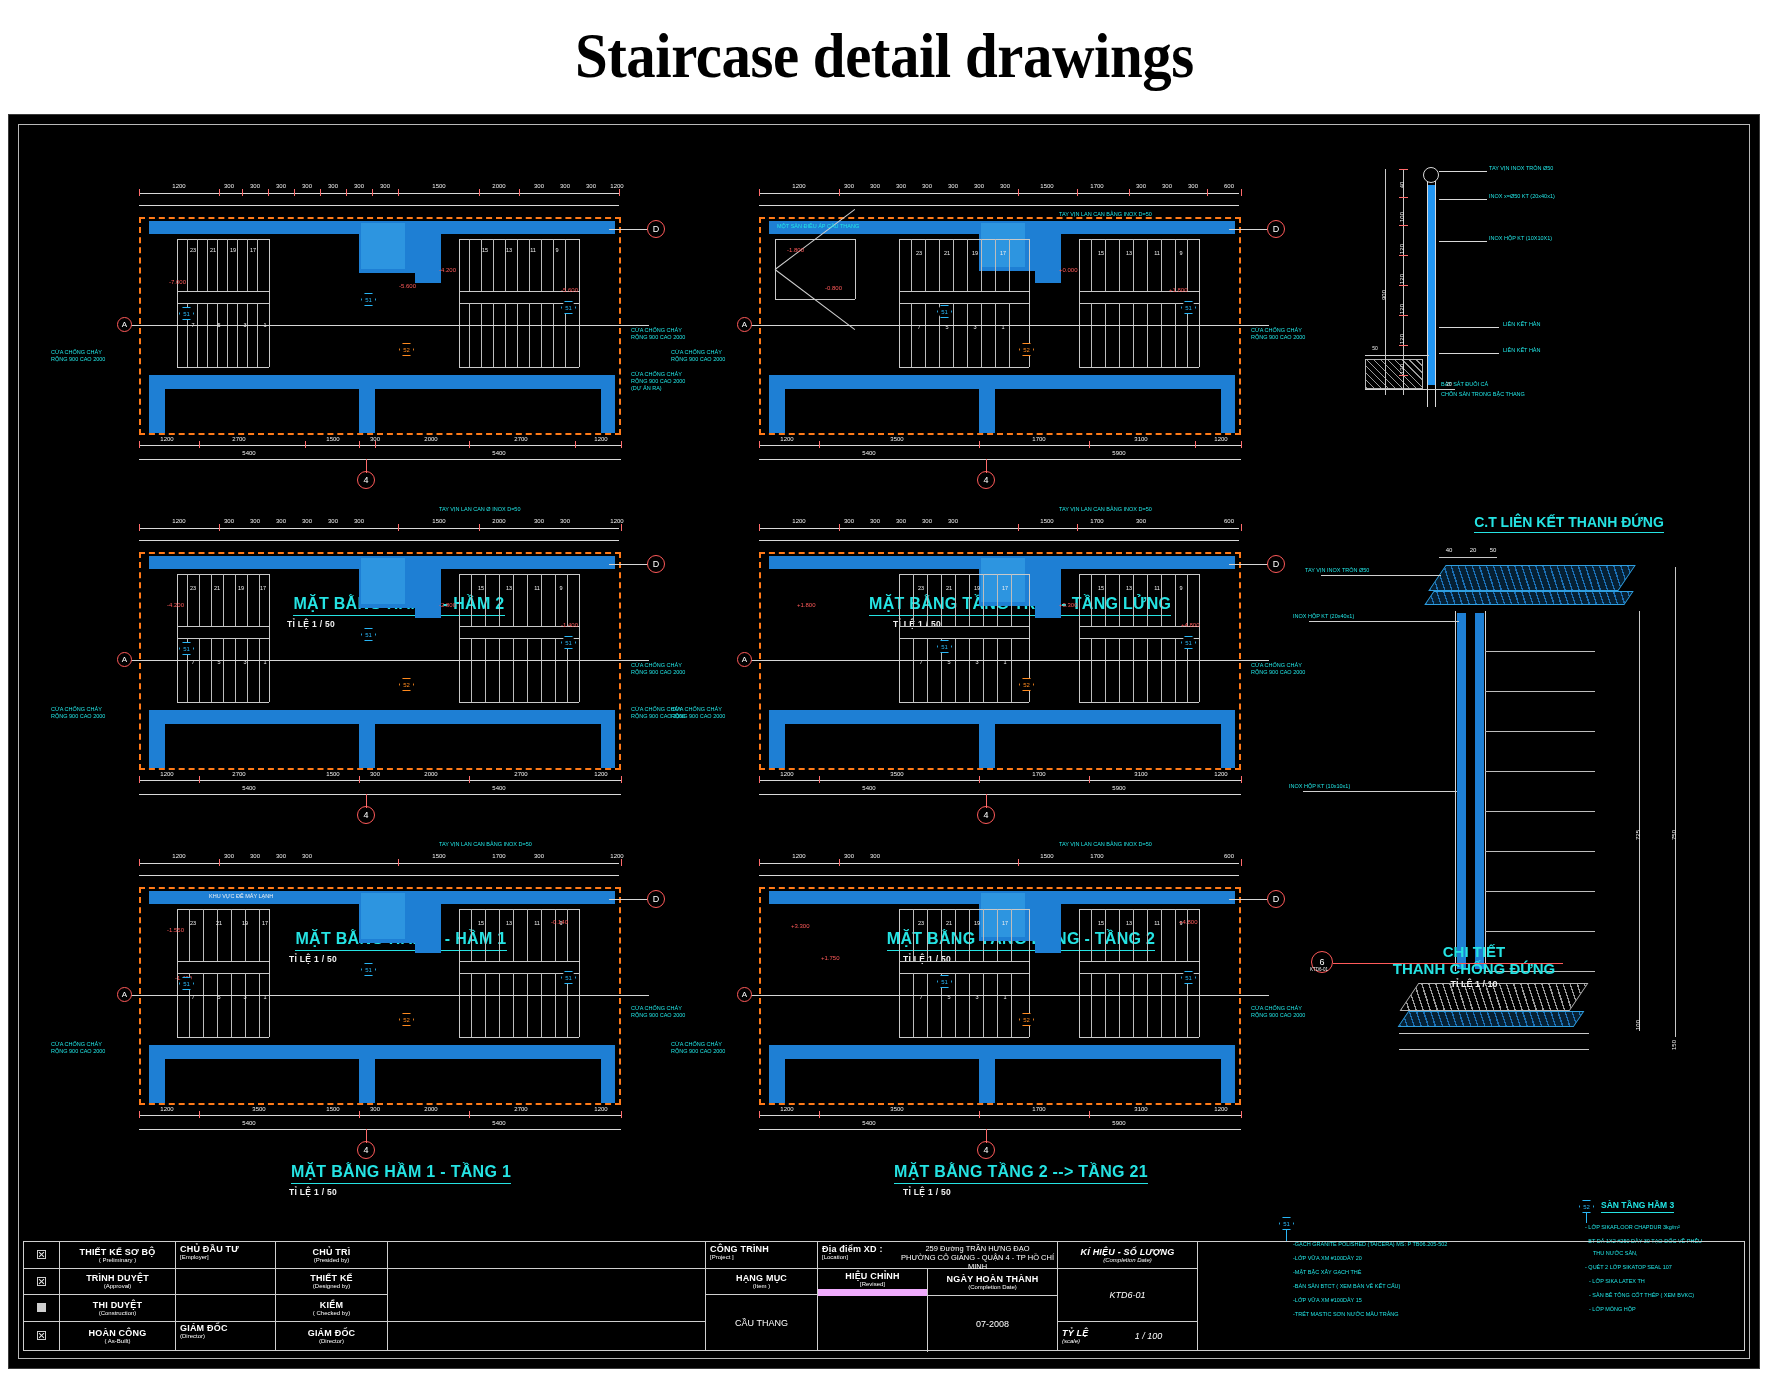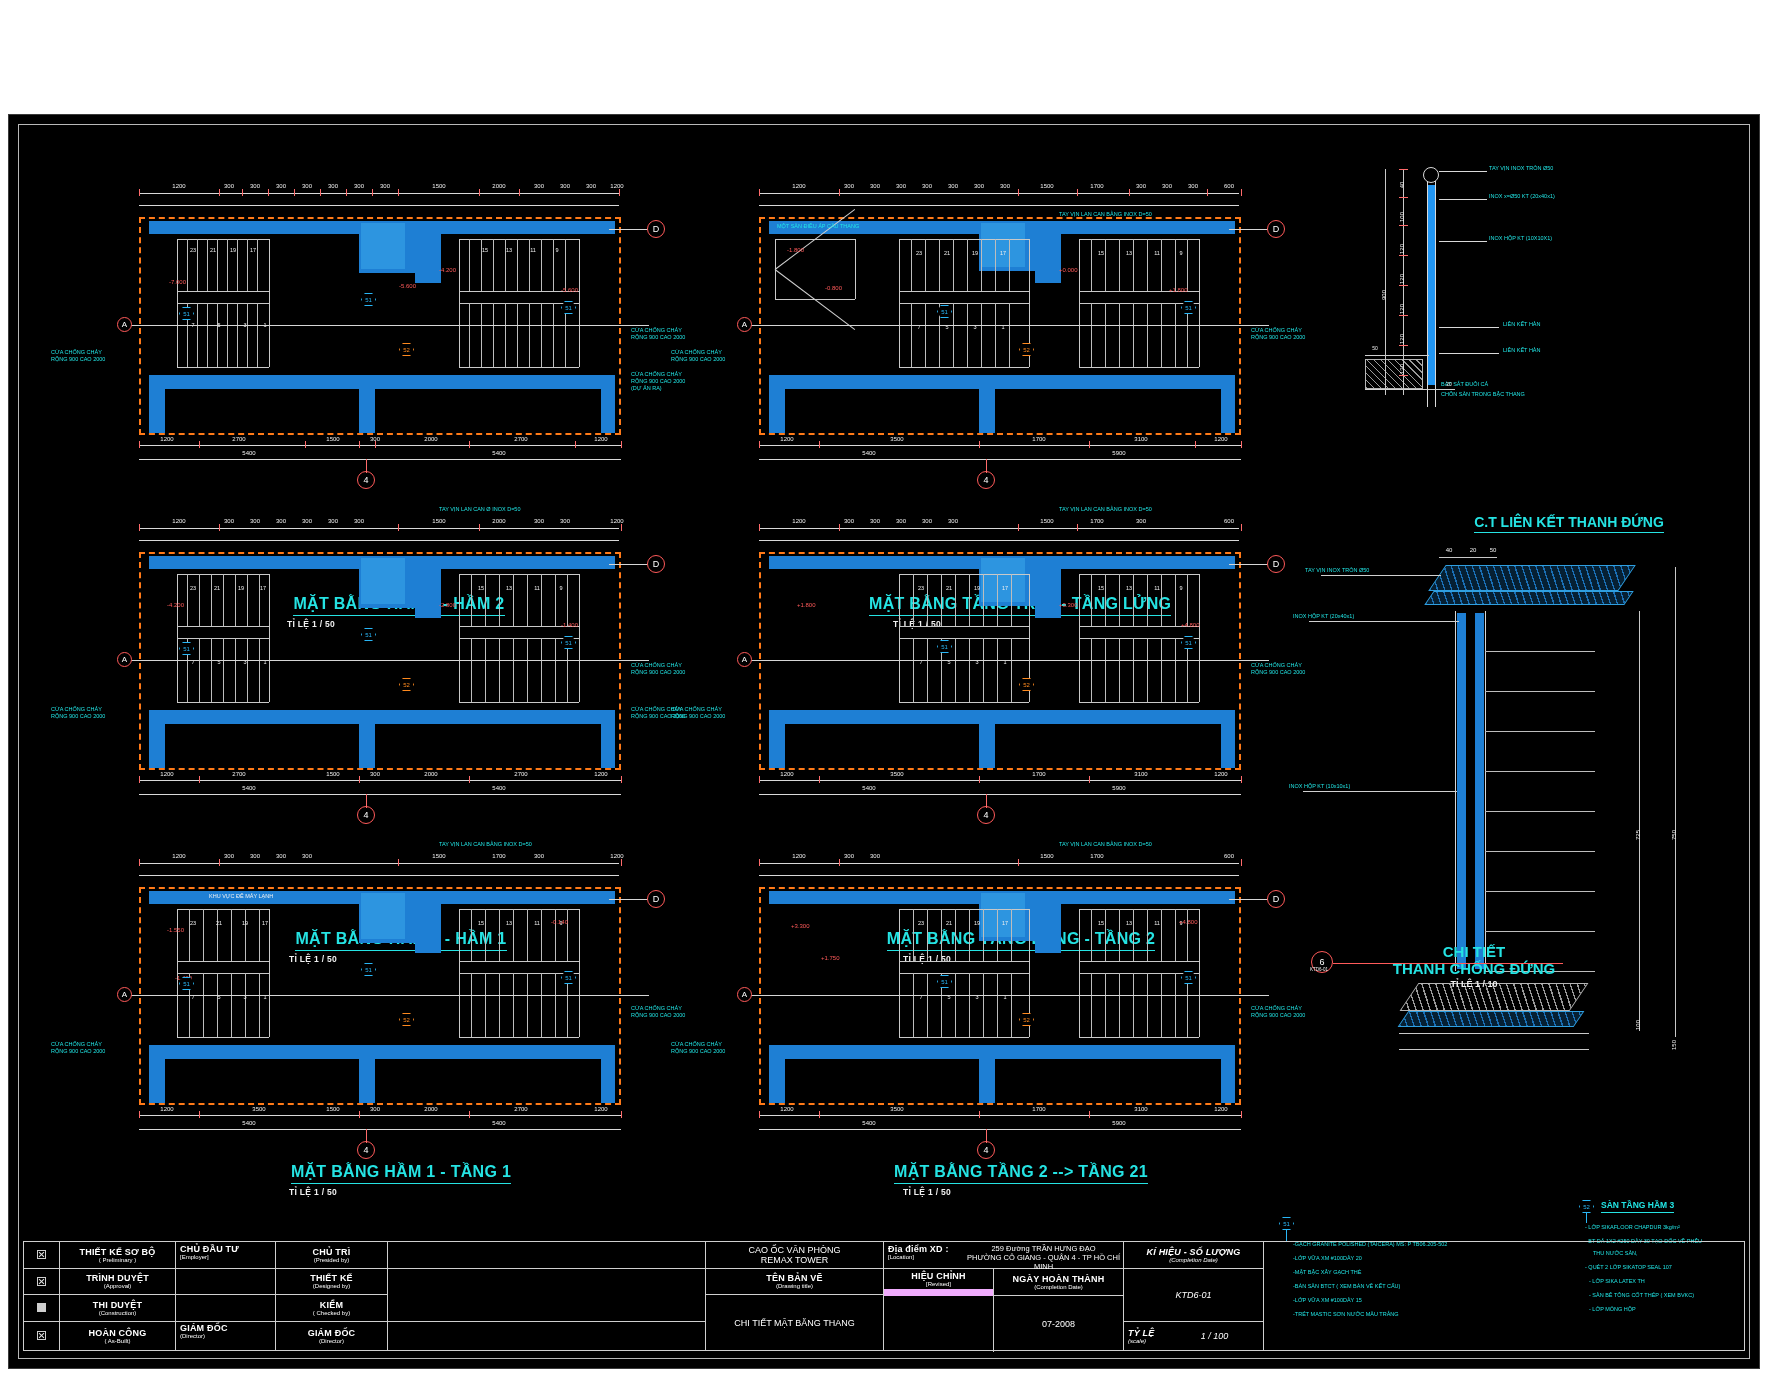--- a/index.html
+++ b/index.html
@@ -242,20 +242,23 @@
 
   .stack { display: flex; flex-direction: column; }
   .ctr { display: flex; align-items: center; justify-content: center; flex-direction: column; }
   .lft { display: flex; align-items: center; }
 </style>
 </head>
 <body>
 
 <div id="page">
 
+  <div id="title-banner">
+    <div id="page-title">Staircase detail drawings</div>
+  </div>
 
   <div id="cad-sheet">
     <div id="sheet-border"></div>
 
     <div class="plan" style="left:100px; top:60px; width:560px; height:330px;">
 
       <div class="dimline" style="left:30px; top:18px; width:480px;"></div>
       <div class="dimline" style="left:30px; top:30px; width:480px;"></div>
       <div class="dimtxt" style="left:70px; top:8px;">1200</div>
       <div class="dimtxt" style="left:120px; top:8px;">300</div>
@@ -1284,34 +1287,34 @@
           <div class="tb-sub">(Director)</div>
         </div>
       </div>
 
       <div class="cell stack" style="width:318px;">
         <div class="row" style="height:27px;"></div>
         <div class="row" style="height:54px;"></div>
         <div style="height:29px;"></div>
       </div>
 
-
-      <div class="cell stack" style="width:178px;">
+      <div class="cell stack" style="width:112px;">
+        <div class="row" style="height:27px; padding:2px 4px;">
+          <div class="tb-main">CÔNG TRÌNH</div>
+          <div class="tb-sub">[Project ]</div>
+        </div>
         <div class="row ctr" style="height:27px;">
-          <div class="tb-val">CAO ỐC VĂN PHÒNG</div>
-          <div class="tb-val">REMAX TOWER</div>
-        </div>
-        <div class="row ctr" style="height:27px;">
-          <div class="tb-main">TÊN BẢN VẼ</div>
-          <div class="tb-sub">(Drawing title)</div>
+          <div class="tb-main">HẠNG MỤC</div>
+          <div class="tb-sub">(Item )</div>
         </div>
         <div class="ctr" style="height:56px;">
-          <div class="tb-val">CHI TIẾT MẶT BẰNG THANG</div>
+          <div class="tb-val">CẦU THANG</div>
         </div>
       </div>
+
 
       <div class="cell stack" style="width:240px;">
         <div class="row" style="height:27px; display:flex;">
           <div style="padding:2px 4px; width:80px;">
             <div class="tb-main">Địa điểm XD :</div>
             <div class="tb-sub">[Location]</div>
           </div>
           <div style="flex:1; text-align:center; padding-top:2px;">
             <div class="tb-val" style="font-size:7.5px;">259 Đường TRẦN HƯNG ĐẠO</div>
             <div class="tb-val" style="font-size:7.5px;">PHƯỜNG CÔ GIANG - QUẬN 4 - TP HỒ CHÍ MINH</div>

